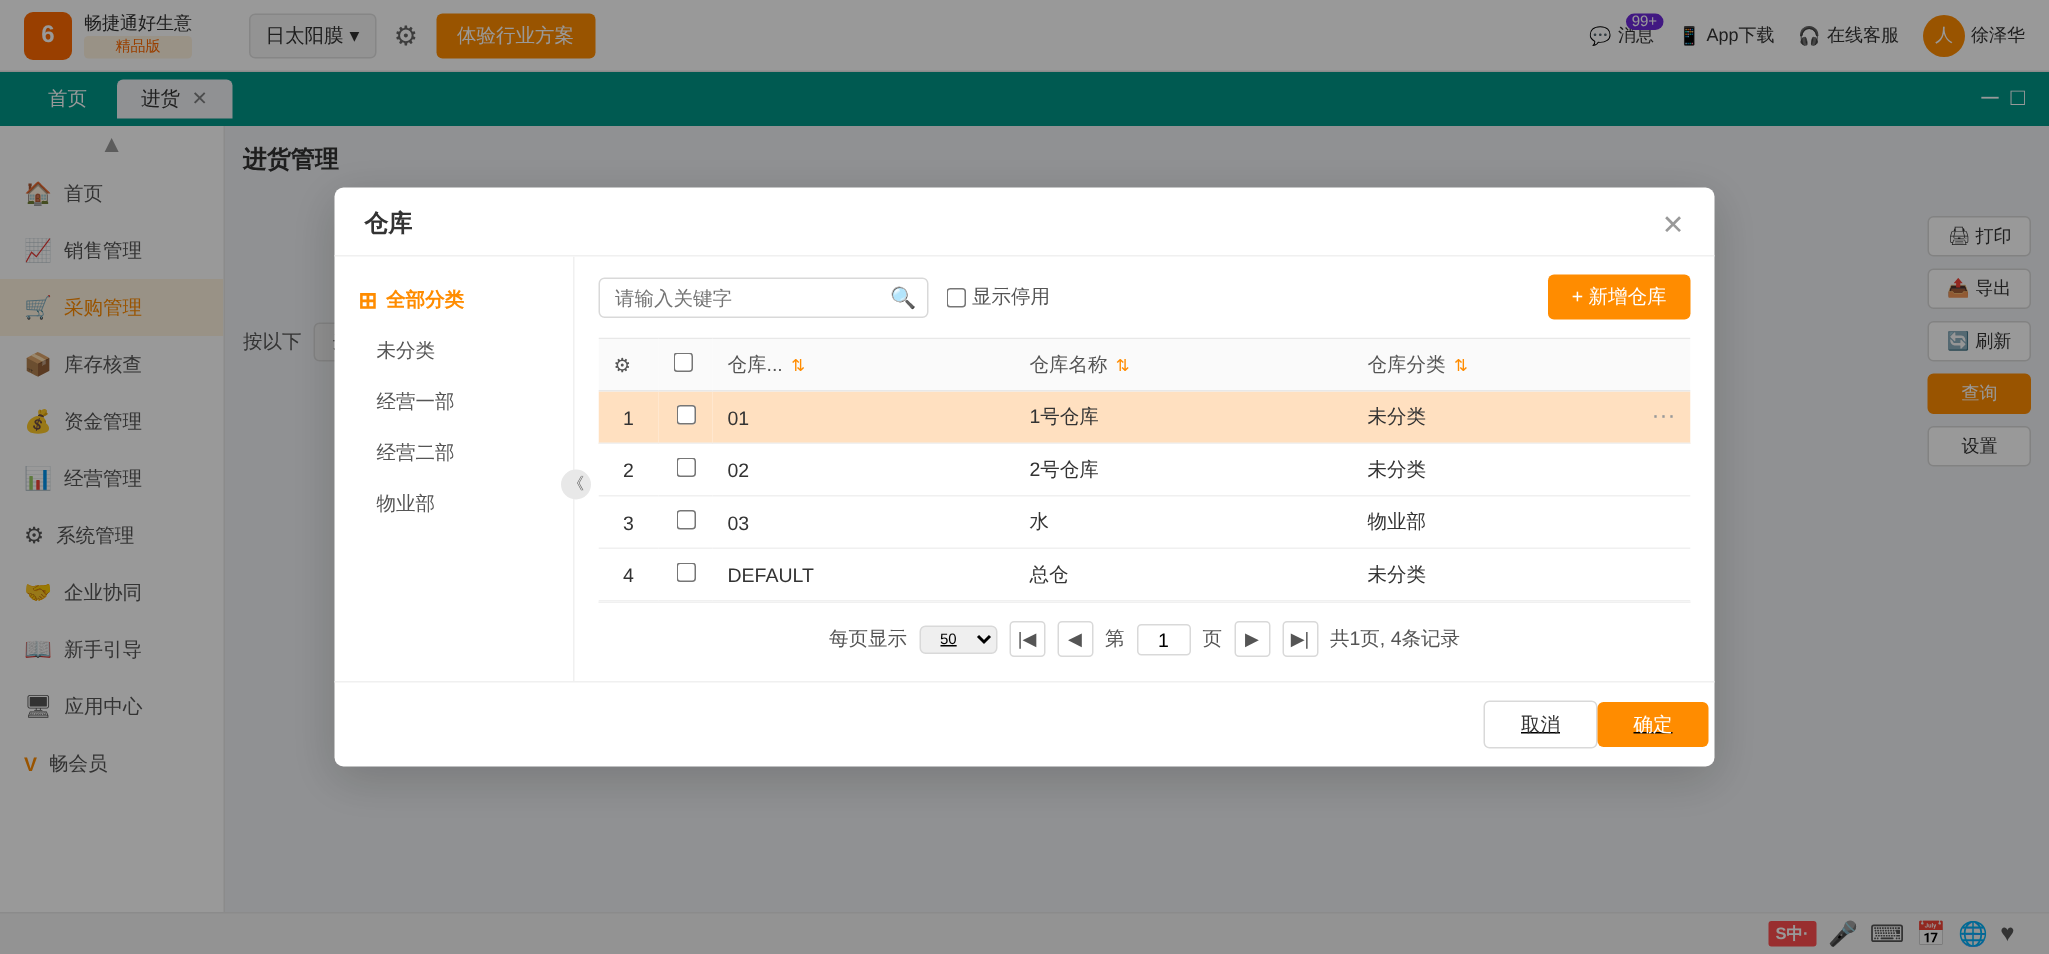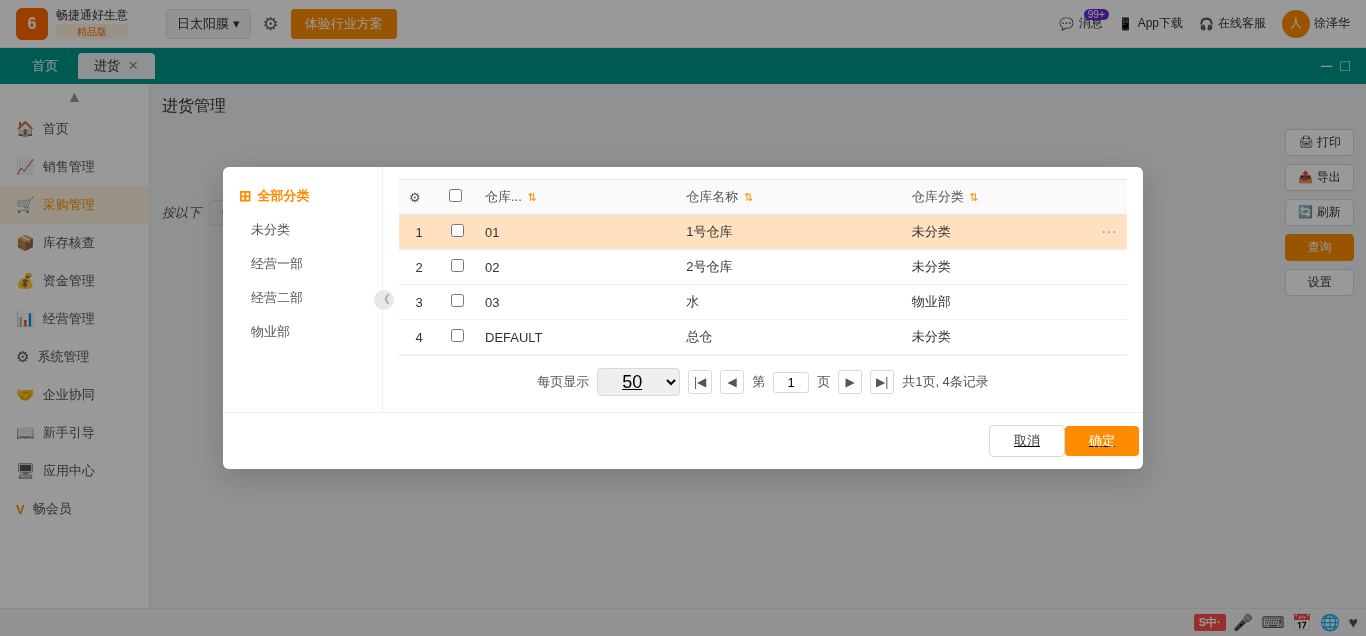--- a/index.html
+++ b/index.html
@@ -118,28 +118,28 @@
     }
 
     
     .content-area {
       flex: 1;
       background: #f0f2f5;
       padding: 12px;
       overflow: auto;
       position: relative;
     }
-    .page-title { font-size: 16px; font-weight: normal; color: #333; margin-bottom: 12px; }
+    .page-title { font-size: 16px; font-weight: bold; color: #333; margin-bottom: 27px; }
 
     
     .toolbar {
       display: flex; align-items: center; gap: 8px;
       margin-bottom: 12px; flex-wrap: wrap;
     }
-    .toolbar-label { font-size: 13px; color: #555; font-style: italic; }
+    .toolbar-label { font-size: 13px; color: #555; }
     .toolbar-btn {
       border: 1px solid #d9d9d9; background: #fff;
       border-radius: 4px; padding: 4px 12px; cursor: pointer; font-size: 12px; color: #333;
     }
     .toolbar-btn.primary { background: #ff8c00; color: #fff; border-color: #ff8c00; }
     .toolbar-select {
       border: 1px solid #d9d9d9; border-radius: 4px; padding: 4px 8px; font-size: 12px;
     }
 
     
@@ -266,21 +266,21 @@
     
     .modal-pagination {
       display: flex; align-items: center; justify-content: center;
       gap: 8px; padding: 12px 0 4px;
       font-size: 13px; color: #555;
       border-top: 1px solid #f0f0f0;
       margin-top: auto;
     }
     .page-size-select {
       border: 1px solid #d9d9d9; border-radius: 4px;
-      padding: 2px 20px; font-size: 18px; text-decoration: underline;
+      padding: 2px 9px; font-size: 10px; text-decoration: underline;
     }
     .page-nav-btn {
       background: none; border: 1px solid #d9d9d9; border-radius: 3px;
       width: 24px; height: 24px; cursor: pointer; font-size: 12px;
       display: flex; align-items: center; justify-content: center; color: #555;
     }
     .page-input {
       width: 36px; text-align: center;
       border: 1px solid #d9d9d9; border-radius: 3px; padding: 2px 4px; font-size: 13px;
     }
@@ -300,21 +300,21 @@
       background: #ff8c00; color: #fff; border: none;
       border-radius: 4px; padding: 6px 24px; cursor: pointer; font-size: 13px;
     }
 
     
     .status-bar {
       position: fixed; bottom: 0; left: 0; right: 0;
       height: 28px; background: #f5f5f5;
       border-top: 1px solid #e8e8e8;
       display: flex; align-items: center; justify-content: flex-end;
-      padding: 0 8px; gap: 8px;
+      padding: 0 23px; gap: 8px;
       z-index: 5;
     }
     .status-icon { font-size: 16px; cursor: pointer; color: #555; }
     .status-brand {
       background: #ff4d4f; color: #fff; font-size: 11px;
       padding: 1px 5px; border-radius: 2px; font-weight: bold;
     }
   </style>
 </head>
 <body>
@@ -435,37 +435,52 @@
         <button class="toolbar-btn primary">查询</button>
         <button class="toolbar-btn">设置</button>
       </div>
     </div>
   </div>
 </div>
 
 <div class="modal-overlay">
   <div class="modal">
 
+    <div class="modal-header">
+      <span class="modal-title">仓库</span>
+      <button class="modal-close">✕</button>
+    </div>
 
     <div class="modal-body">
 
       <div class="cat-sidebar">
         <div class="cat-all">
           <span class="cat-all-icon">⊞</span>
           <span>全部分类</span>
         </div>
         <div class="cat-item">未分类</div>
         <div class="cat-item">经营一部</div>
         <div class="cat-item">经营二部</div>
         <div class="cat-item">物业部</div>
         <div class="cat-sidebar-collapse">《</div>
       </div>
 
       <div class="modal-content-area">
 
+        <div class="modal-search-row">
+          <div class="search-input-wrap">
+            <input type="text" class="search-input" placeholder="请输入关键字" style="">
+            <span class="search-icon">🔍</span>
+          </div>
+          <label class="show-disabled-check">
+            <input type="checkbox" style="">
+            <span>显示停用</span>
+          </label>
+          <button class="add-warehouse-btn">+ 新增仓库</button>
+        </div>
 
         <div style="overflow:auto;flex:1;">
           <table class="warehouse-table">
             <thead>
               <tr>
                 <th class="th-settings">⚙</th>
                 <th class="th-checkbox">
                   <input type="checkbox" style="">
                 </th>
                 <th>

